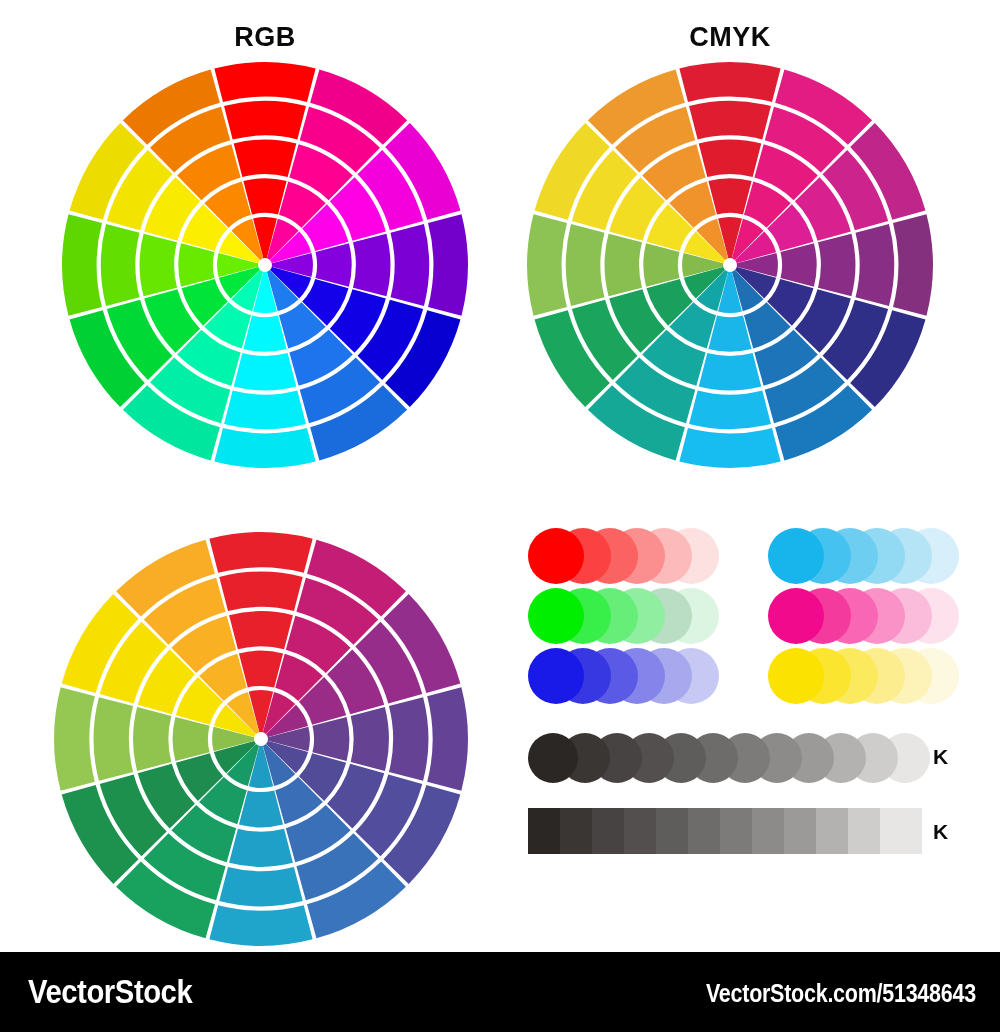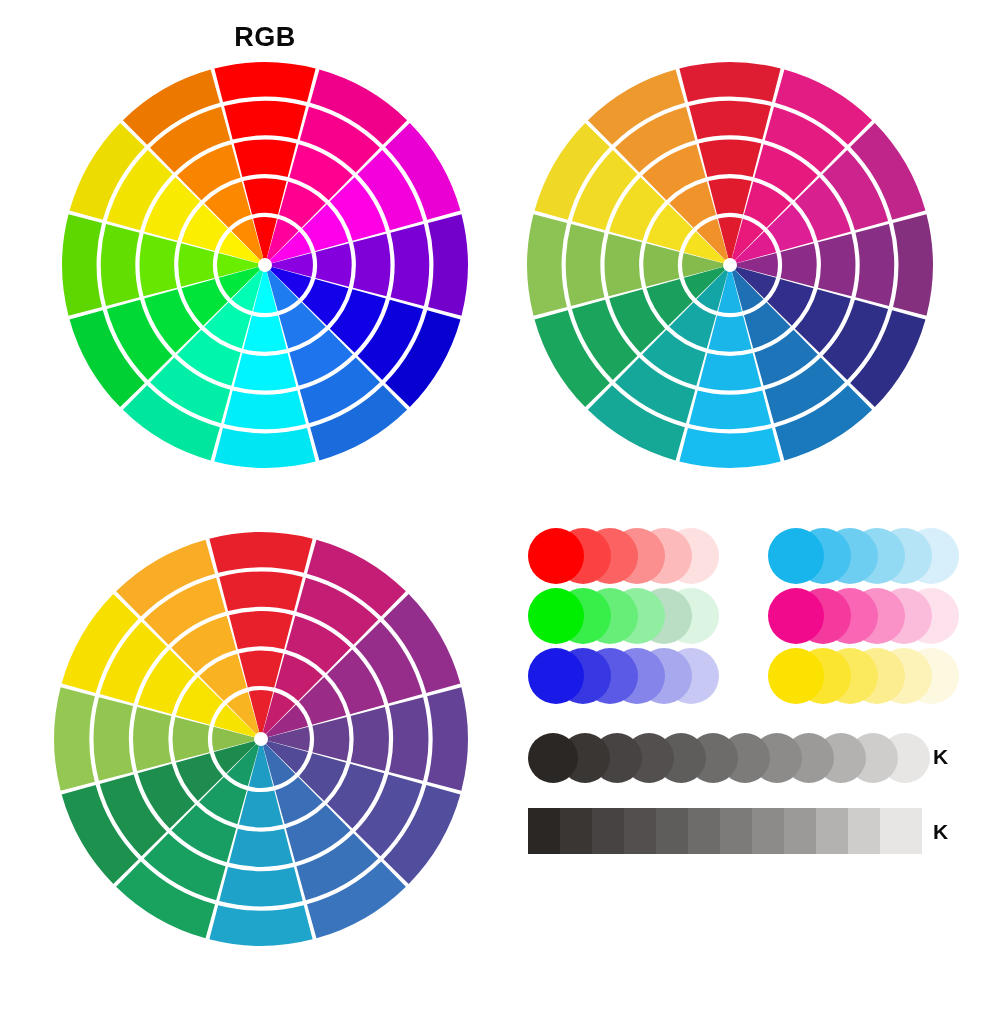--- a/index.html
+++ b/index.html
@@ -125,20 +125,21 @@
         <path d="M 205 205 L 171.44226761083883 170.7917408087251 A 47.92 47.92 0 0 1 192.15364471569399 158.83402166194912 Z" fill="#ff8c00"></path>
         <path d="M 144.309664492766 143.1331639646945 A 86.66500000000002 86.66500000000002 0 0 1 181.7669160952759 121.50720966888187 L 191.02771207391424 154.7877547792318 A 52.120000000000005 52.120000000000005 0 0 0 168.50106402080382 167.79352109663506 Z" fill="#fc8800"></path>
         <path d="M 117.1770613746932 115.47458712066393 A 125.41 125.41 0 0 1 171.3801874748578 84.18039767581467 L 180.64098345349615 117.46094278616457 A 90.86500000000001 90.86500000000001 0 0 0 141.36846090273102 140.13494425260447 Z" fill="#f88400"></path>
         <path d="M 90.04445825662036 87.8160102766333 A 164.15500000000003 164.15500000000003 0 0 1 160.99345885443967 46.85358568274742 L 170.25425483307805 80.13413079309737 A 129.60999999999999 129.60999999999999 0 0 0 114.23585778465822 112.47636740857389 Z" fill="#f27e00"></path>
         <path d="M 62.911855138547566 60.157433432602744 A 202.9 202.9 0 0 1 150.60673023402154 9.526773689680226 L 159.86752621265993 42.80731880003012 A 168.35500000000002 168.35500000000002 0 0 0 87.10325466658537 84.81779056454327 Z" fill="#ec7800"></path>
         <circle cx="205" cy="205" r="7" fill="#ffffff"></circle>
       </svg>
   </div>
 
   <div class="wheel-block" id="wheel-cmyk">
+    <div class="wheel-title">CMYK</div>
     <svg class="wheel-svg" width="410" height="410" viewBox="0 0 410 410">
         <path d="M 205 205 L 193.042280853224 158.59591232653284 A 47.92 47.92 0 0 1 216.957719146776 158.59591232653284 Z" fill="#e01b2e"></path>
         <path d="M 183.37404570418738 121.07658058804189 A 86.66500000000002 86.66500000000002 0 0 1 226.62595429581265 121.07658058804189 L 218.00576631740327 154.5287760947181 A 52.120000000000005 52.120000000000005 0 0 0 191.99423368259673 154.5287760947181 Z" fill="#e01b2e"></path>
         <path d="M 173.70581055515072 83.557248849551 A 125.41 125.41 0 0 1 236.29418944484928 83.557248849551 L 227.6740014664399 117.00944435622718 A 90.86500000000001 90.86500000000001 0 0 0 182.3259985335601 117.00944435622718 Z" fill="#e01b2e"></path>
         <path d="M 164.0375754061141 46.03791711106004 A 164.15500000000003 164.15500000000003 0 0 1 245.96242459388594 46.03791711106004 L 237.34223661547657 79.49011261773627 A 129.60999999999999 129.60999999999999 0 0 0 172.65776338452346 79.49011261773627 Z" fill="#df1c30"></path>
         <path d="M 154.36934025707745 8.518585372569135 A 202.9 202.9 0 0 1 255.63065974292257 8.518585372569135 L 247.0104717645132 41.970780879245325 A 168.35500000000002 168.35500000000002 0 0 0 162.98952823548683 41.970780879245325 Z" fill="#de1d32"></path>
         <path d="M 205 205 L 217.846355284306 158.83402166194912 A 47.92 47.92 0 0 1 238.55773238916117 170.7917408087251 Z" fill="#e8197a"></path>
         <path d="M 228.2330839047241 121.50720966888187 A 86.66500000000002 86.66500000000002 0 0 1 265.690335507234 143.13316396469452 L 241.49893597919618 167.79352109663506 A 52.120000000000005 52.120000000000005 0 0 0 218.97228792608573 154.7877547792318 Z" fill="#e7197c"></path>
         <path d="M 238.6198125251422 84.18039767581466 A 125.41 125.41 0 0 1 292.82293862530685 115.47458712066394 L 268.631539097269 140.1349442526045 A 90.86500000000001 90.86500000000001 0 0 0 229.35901654650385 117.46094278616457 Z" fill="#e61a7e"></path>
         <path d="M 249.00654114556033 46.85358568274739 A 164.15500000000003 164.15500000000003 0 0 1 319.9555417433796 87.81601027663332 L 295.7641422153418 112.4763674085739 A 129.60999999999999 129.60999999999999 0 0 0 239.74574516692195 80.13413079309736 Z" fill="#e41b80"></path>
@@ -349,14 +350,18 @@
           <div class="sq" style="left: 224px; background: rgb(141, 139, 138);"></div>
           <div class="sq" style="left: 256px; background: rgb(156, 154, 153);"></div>
           <div class="sq" style="left: 288px; background: rgb(180, 178, 177);"></div>
           <div class="sq" style="left: 320px; background: rgb(207, 205, 204);"></div>
           <div class="sq" style="left: 352px; background: rgb(232, 230, 229);"></div>
           <div class="lbl" style="left: 405px;">K</div>
         </div>
       </div>
   </div>
 
+  <div id="footer-bar">
+    <div id="footer-brand">VectorStock</div>
+    <div id="footer-url">VectorStock.com/51348643</div>
+  </div>
 
 </div>
 
 </body></html>

